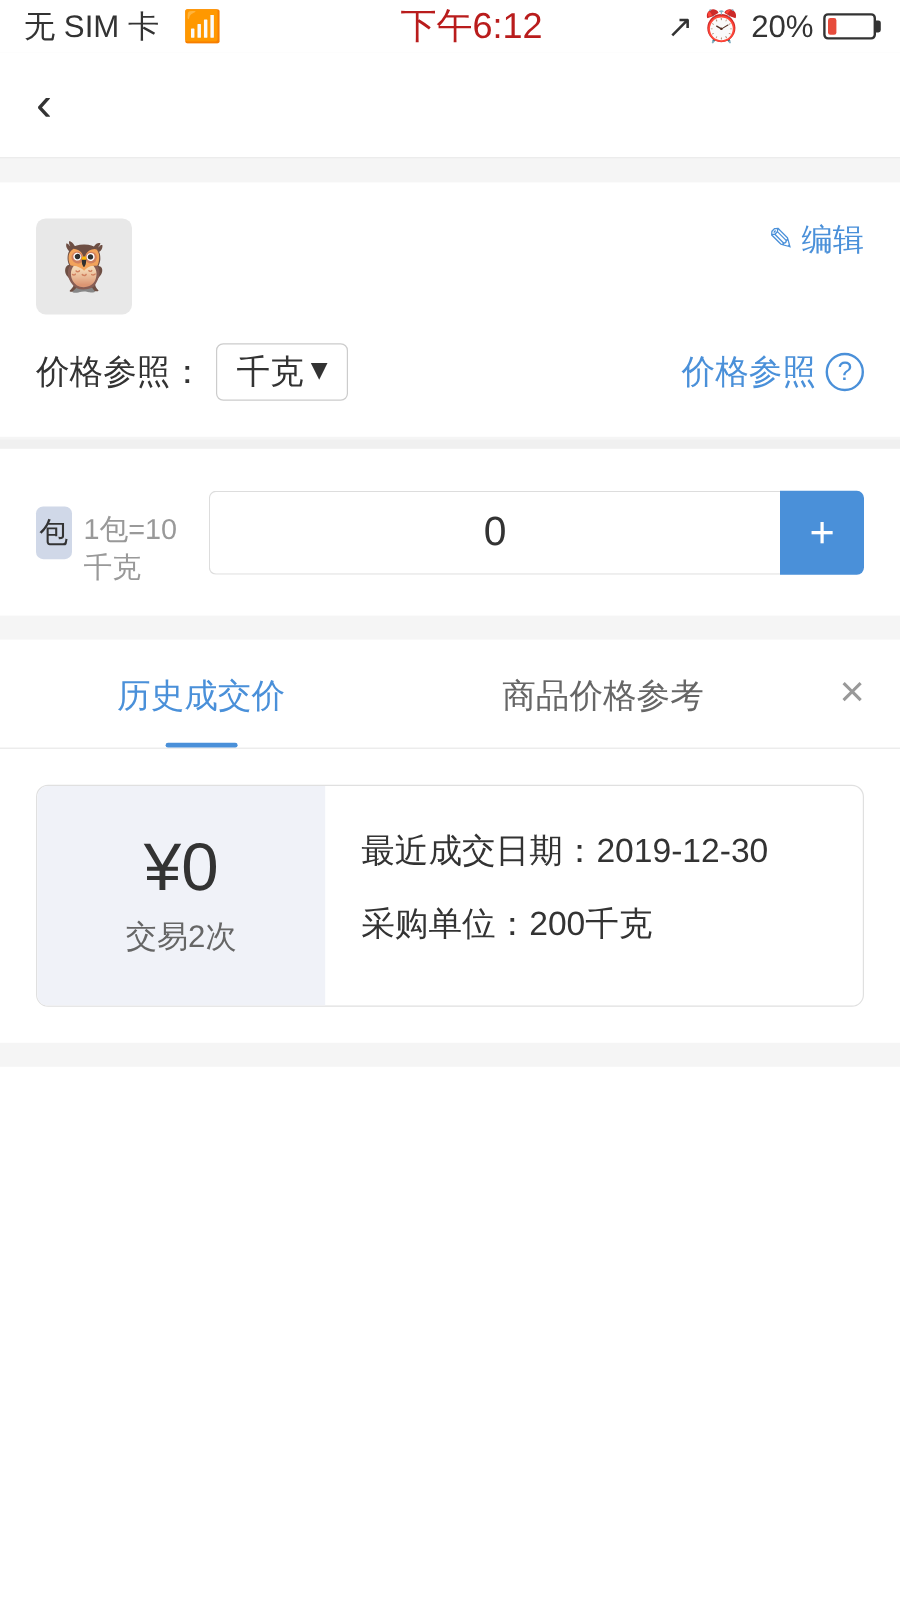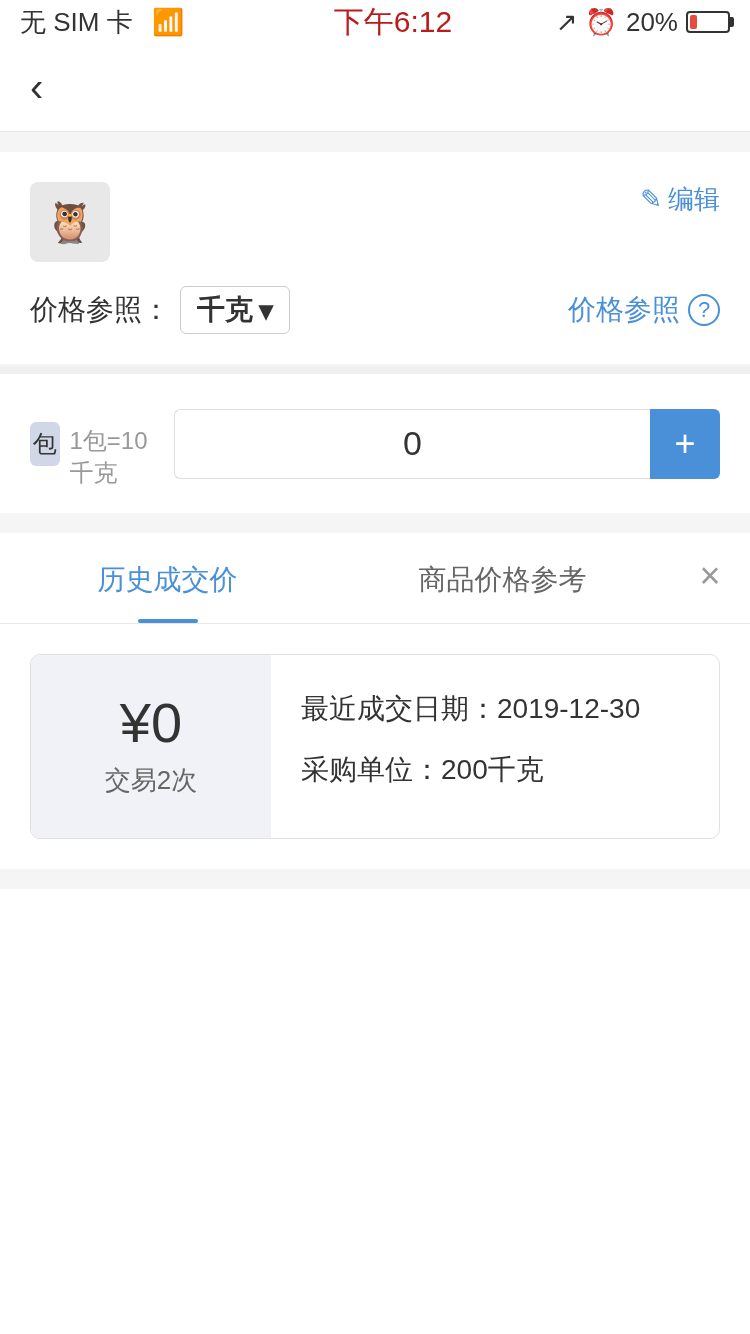--- a/index.html
+++ b/index.html
@@ -159,24 +159,23 @@
       color: #333;
     }
     .unit-select {
       border: 1px solid #ccc;
       border-radius: 6px;
       padding: 4px 16px;
       font-size: 28px;
       color: #333;
       background: #fff;
       display: flex;
-      align-items: center;
+      align-items: flex-start;
       gap: 6px;
       cursor: pointer;
-      font-weight: bold;
     }
     .price-reference {
       font-size: 28px;
       color: #4a90d9;
       display: flex;
       align-items: center;
       gap: 8px;
       cursor: pointer;
     }
     .help-circle {

